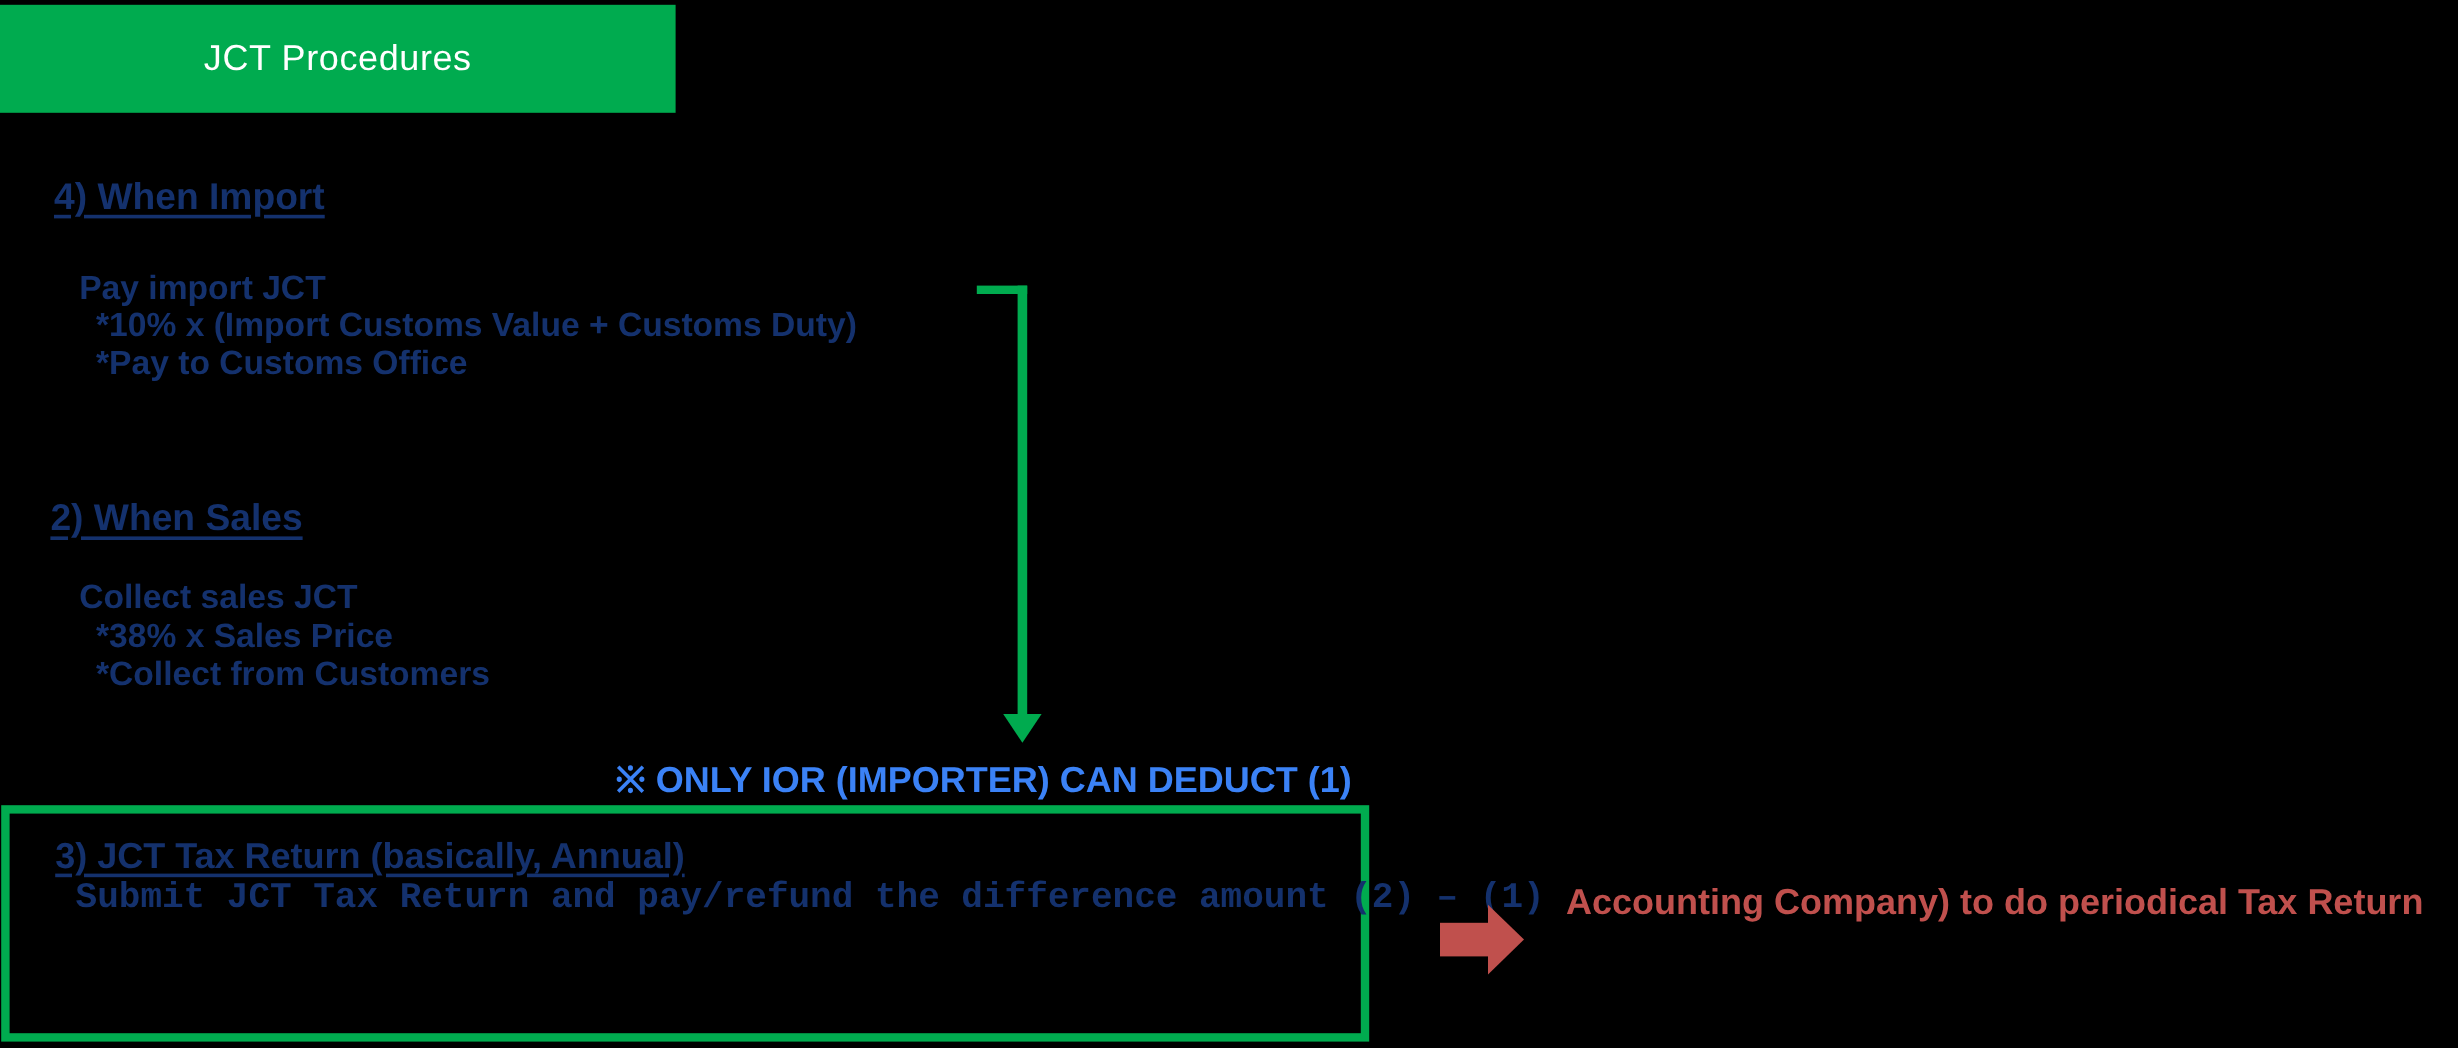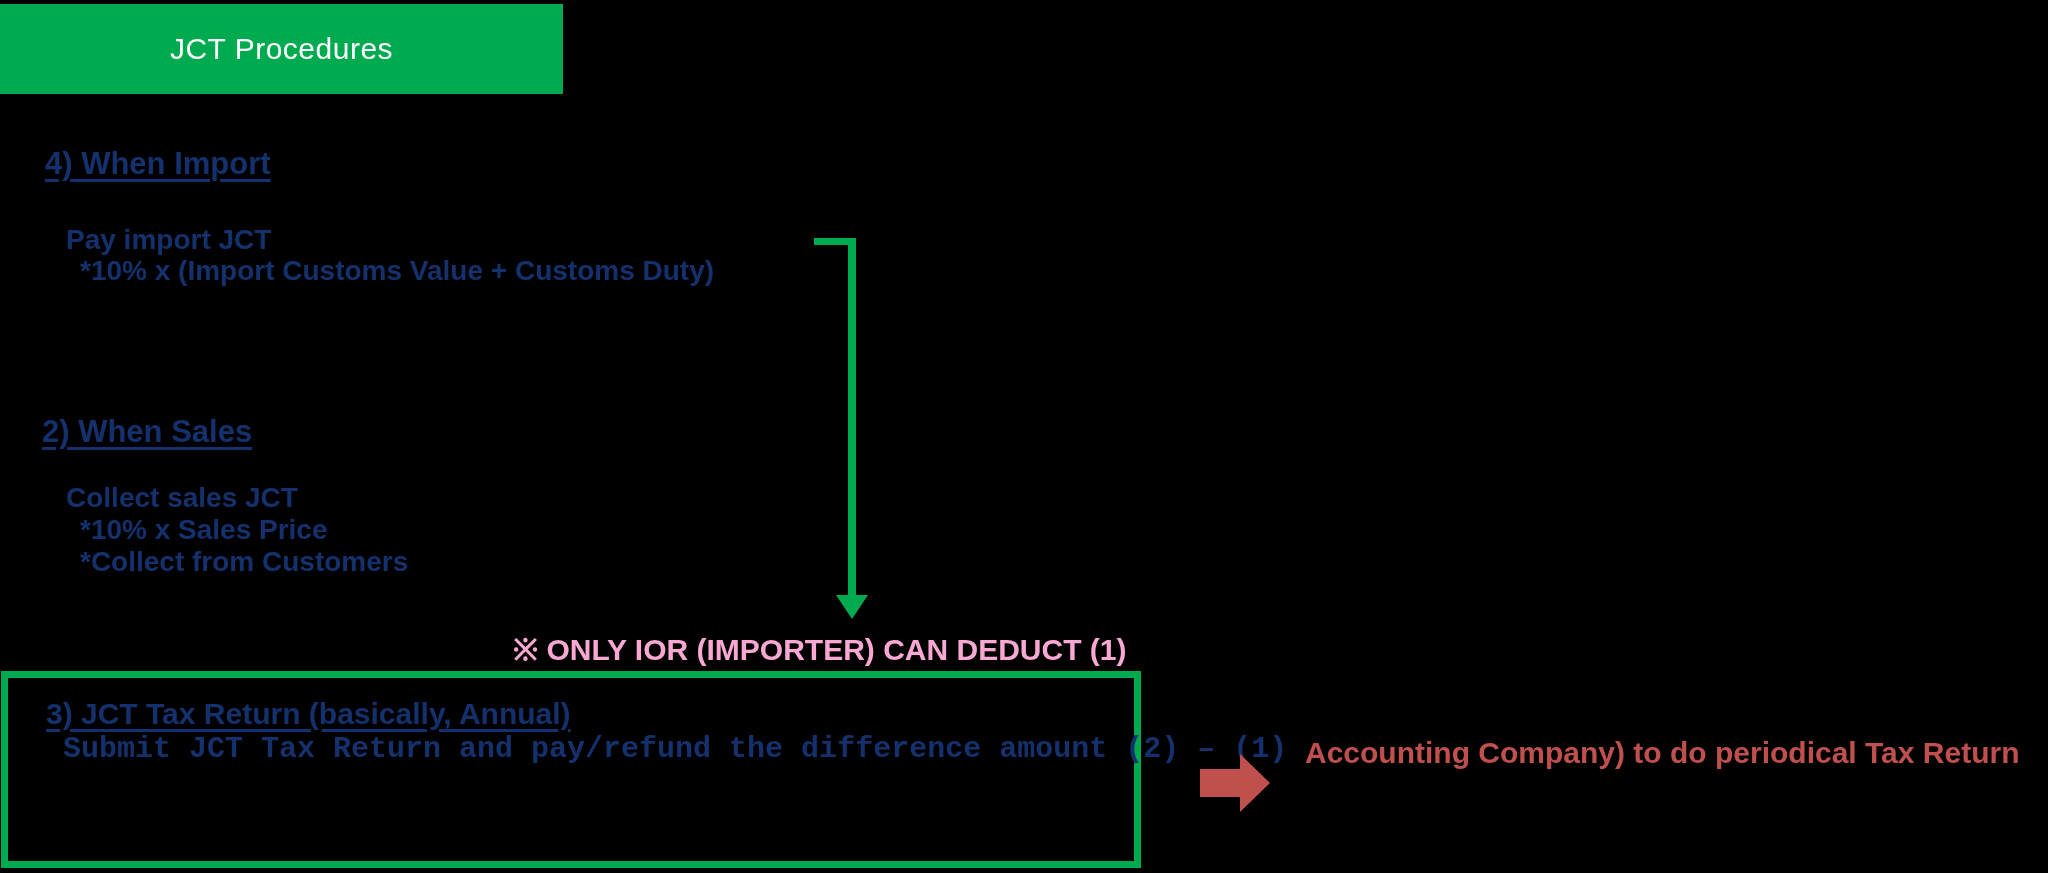--- a/index.html
+++ b/index.html
@@ -49,21 +49,21 @@
   .garrow-v { position: absolute; left: 848px; top: 238px; width: 8px; height: 357px; background: #00AB4F; }
   .garrow-head {
     position: absolute; left: 836px; top: 595px; width: 0; height: 0;
     border-left: 16px solid transparent; border-right: 16px solid transparent;
     border-top: 24px solid #00AB4F;
   }
 
   
   .green-note {
     position: absolute; left: 513px; top: 628px;
-    color: #f9a8d4; font-size: 30px; font-weight: 700; white-space: nowrap; text-align: right;
+    color: #3b82f6; font-size: 30px; font-weight: 700; white-space: nowrap; text-align: right;
   }
 
   
   .green-outline-box {
     position: absolute; left: 1px; top: 671px; width: 1140px; height: 197px;
     border: 7px solid #00AB4F; background: transparent;
   }
   .s3-heading { left: 46px; top: 697px; font-size: 30px; }
   .s3-l1 { left: 63px; top: 732px; font-family: Liberation Mono, monospace; }
   .s3-l2 { left: 88px; top: 800px; }
@@ -88,24 +88,25 @@
 
 <div id="slide">
 
   <div class="header-box">
     <span class="title">JCT Procedures</span>
   </div>
 
   <div class="navy heading s1-heading">4) When Import</div>
   <div class="navy body-line s1-l1">Pay import JCT</div>
   <div class="navy body-line s1-l2">*10% x (Import Customs Value + Customs Duty)</div>
+  <div class="navy body-line s1-l3">*Pay to Customs Office</div>
 
   <div class="navy heading s2-heading">2) When Sales</div>
   <div class="navy body-line s2-l1">Collect sales JCT</div>
-  <div class="navy body-line s2-l2">*10% x Sales Price</div>
+  <div class="navy body-line s2-l2">*38% x Sales Price</div>
   <div class="navy body-line s2-l3">*Collect from Customers</div>
 
   <div>
     <div class="garrow-h"></div>
     <div class="garrow-v"></div>
     <div class="garrow-head"></div>
   </div>
 
   <div class="green-note">※ ONLY IOR (IMPORTER) CAN DEDUCT (1)</div>
 

